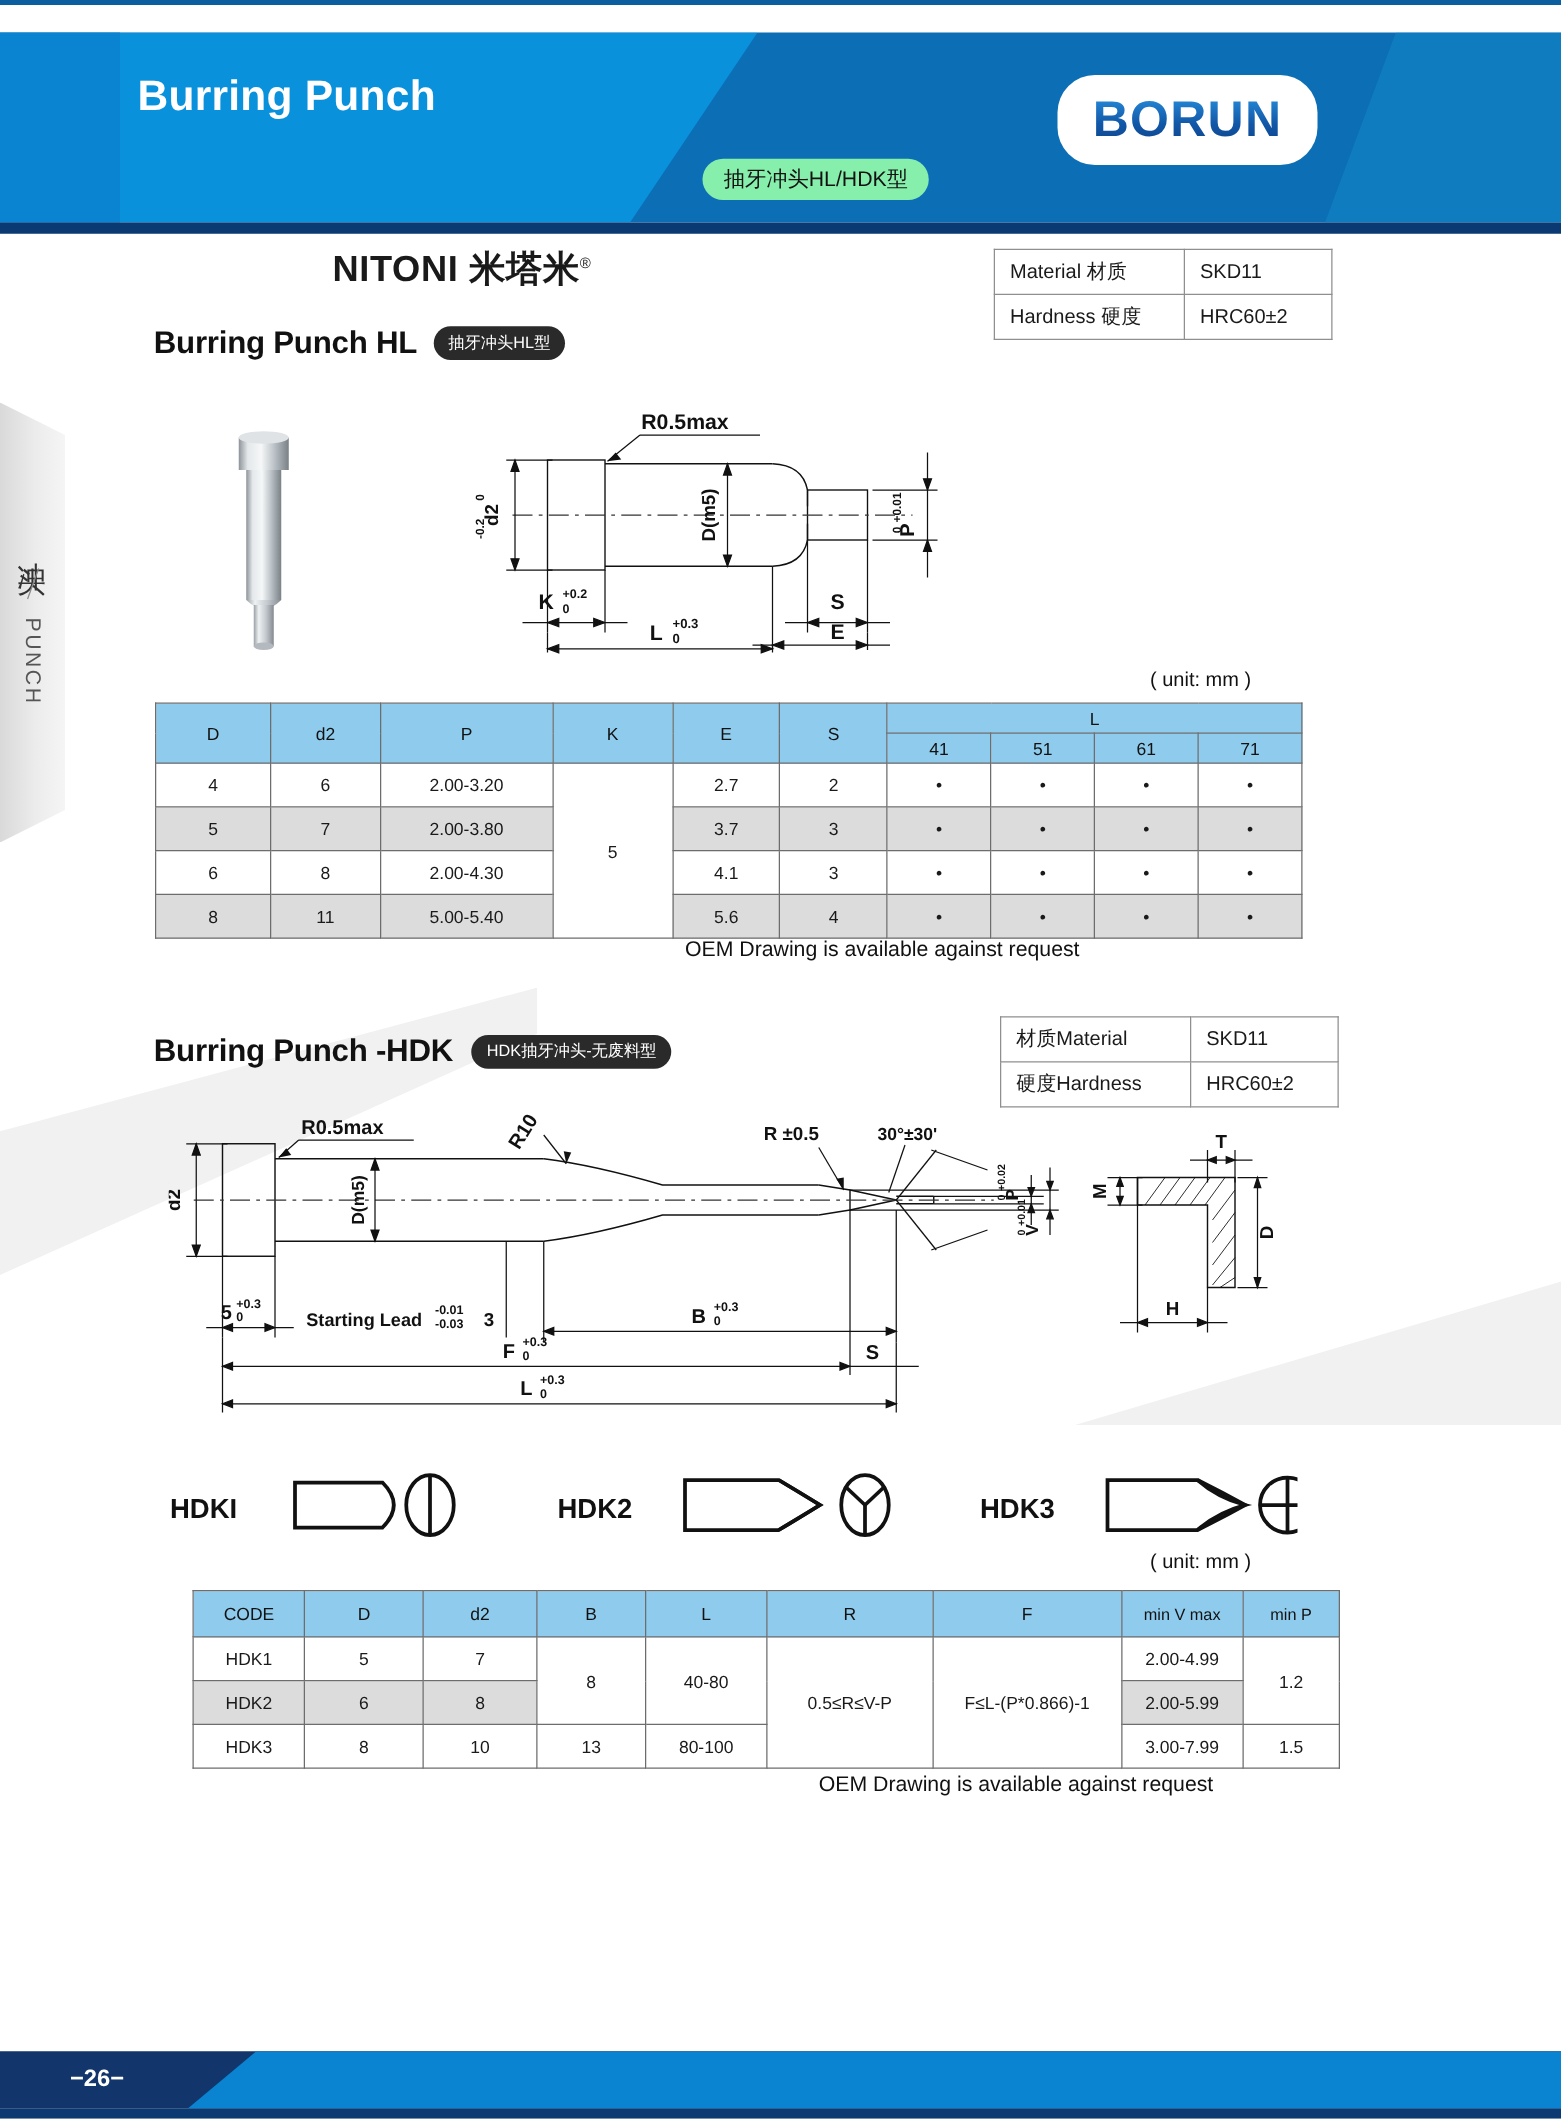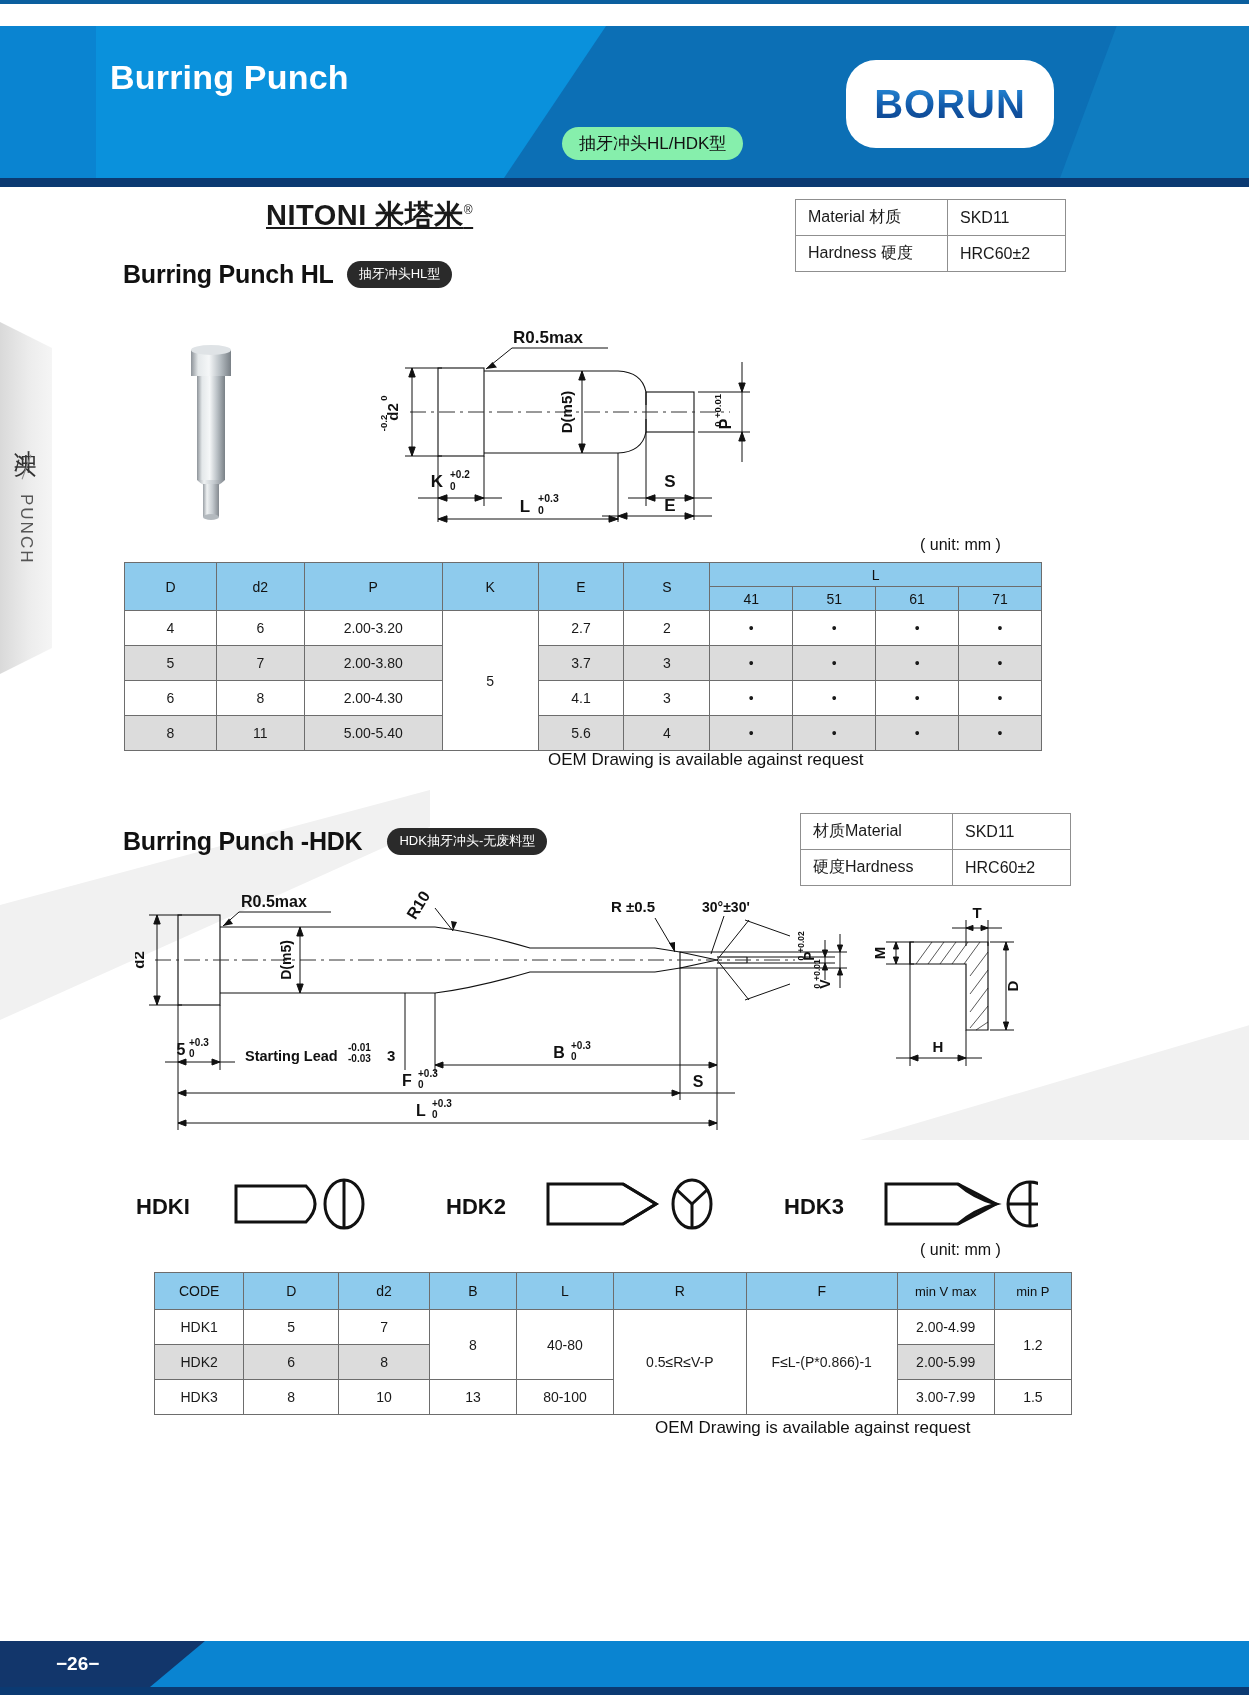--- a/index.html
+++ b/index.html
@@ -25,21 +25,21 @@
   .hdr-title {
     position:absolute; left:110px; top:56px; width:460px;
     color:#fff; font-size:34px; font-weight:bold; line-height:1.28; letter-spacing:.2px;
   }
   .hdr-cn-pill {
     position:absolute; left:562px; top:127px; height:33px; padding:0 17px;
     background:#86efac; border-radius:17px; display:flex; align-items:center;
     font-size:17px; color:#111; white-space:nowrap;
   }
   .logo-box {
-    position:absolute; left:846px; top:60px; width:208px; height:88px;
+    position:absolute; left:846px; top:60px; width:208px; height:72px;
     background:#fff; border-radius:30px; display:flex; align-items:center; justify-content:center;
   }
   .logo-text {
     font-size:40px; font-weight:bold; letter-spacing:1px;
     background:linear-gradient(180deg,#2a93e0 0%,#1158a8 55%,#0e3f86 100%);
     -webkit-background-clip:text; background-clip:text; color:transparent;
     font-family:"Liberation Sans", sans-serif;
   }
   .hdr-underbar { position:absolute; left:0; top:178px; width:1249px; height:9px; background:#0b3a72; }
 
@@ -62,21 +62,21 @@
     clip-path: polygon(0 50%, 100% 0, 100% 16%, 0 100%); }
   .bg-diag2 { position:absolute; left:860px; top:1000px; width:389px; height:140px; background:#f1f1f1;
     clip-path: polygon(0 100%, 100% 18%, 100% 100%); }
 
   
   .sect-title { font-size:25px; font-weight:bold; color:#111; letter-spacing:-.2px; }
   .pill-dark {
     background:#2a2a2a; color:#fff; border-radius:14px; padding:4px 12px 5px;
     font-size:13px; display:inline-flex; align-items:center; white-space:nowrap;
   }
-  .nitoni { position:absolute; left:266px; top:196px; font-size:29px; font-weight:bold; letter-spacing:.5px;text-decoration:underline; }
+  .nitoni { position:absolute; left:266px; top:196px; font-size:29px; font-weight:bold; letter-spacing:.5px; }
   .nitoni sup { font-size:12px; vertical-align:super; font-weight:normal; }
 
   
   .mat-tbl { position:absolute; border-collapse:collapse; font-size:16px; background:#fff; }
   .mat-tbl td { border:1px solid #8f8f8f; padding:7px 12px; white-space:nowrap; }
   .mat-tbl td.k { width:152px; }
   .mat-tbl td.v { width:118px; }
 
   
   .dtbl { position:absolute; border-collapse:collapse; font-size:14px; }
@@ -348,21 +348,21 @@
     <td class="k">材质Material</td>
     <td class="v">SKD11</td>
   </tr>
   <tr>
     <td class="k">硬度Hardness</td>
     <td class="v">HRC60±2</td>
   </tr>
 </tbody>
   </table>
 
-<div style="position:absolute; left:123px; top:827px; display:flex; align-items:center; gap:25px;">
+<div style="position:absolute; left:123px; top:827px; display:flex; align-items:center; gap:15px;">
   <span class="sect-title">Burring Punch -HDK</span>
   <span class="pill-dark">HDK抽牙冲头-无废料型</span>
 </div>
 
 <div class="draw" style="left:135px; top:890px;">
 <svg width="790" height="270" viewBox="0 0 790 270">
   <g stroke="#111" fill="none" stroke-width="1.15">
 
     <rect x="43" y="25" width="42" height="90"></rect>
 

